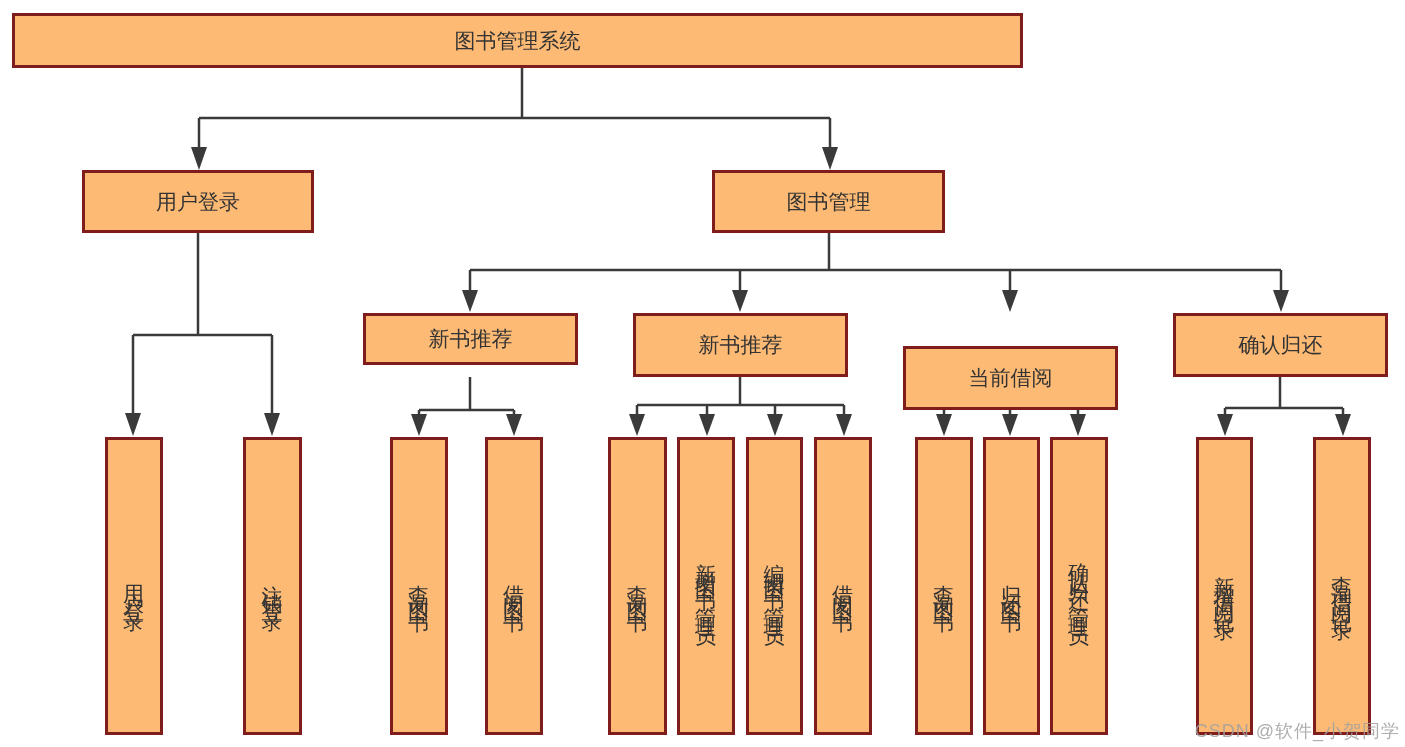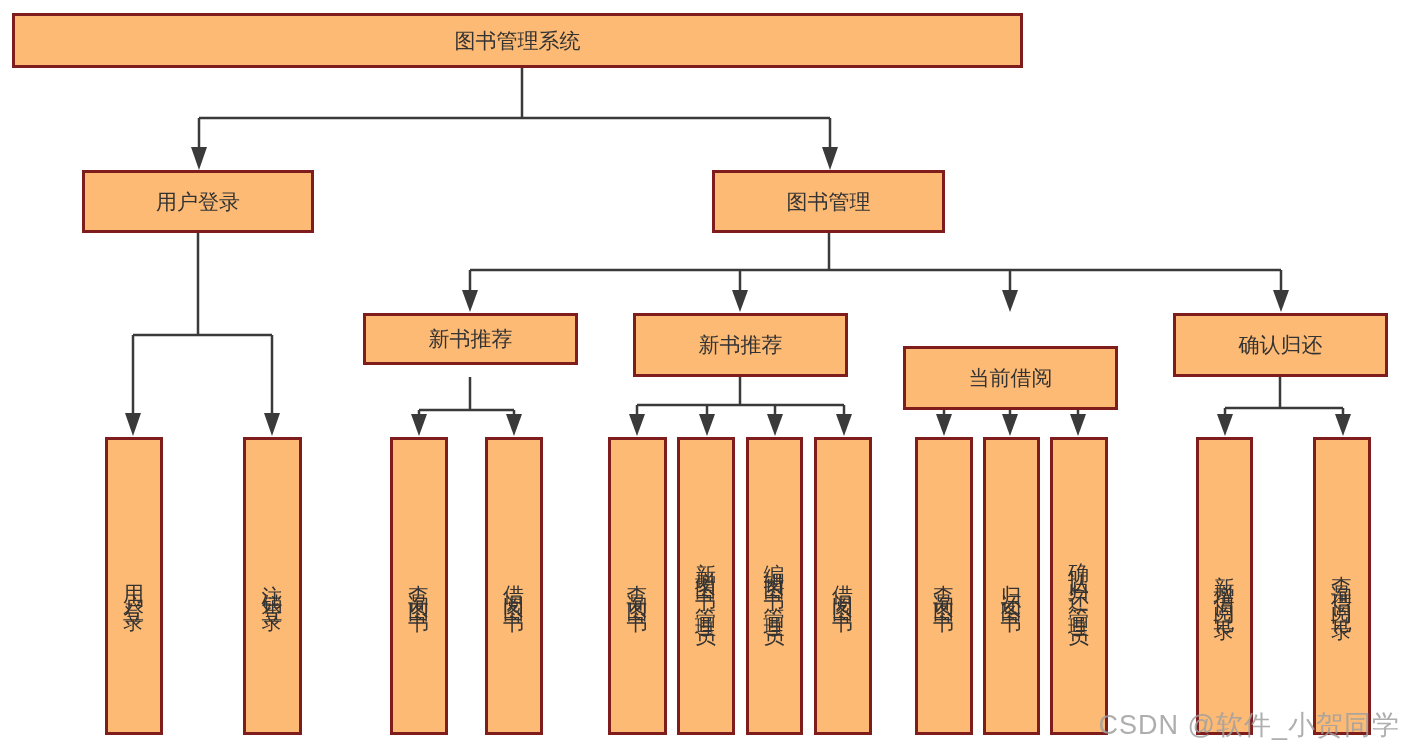--- a/index.html
+++ b/index.html
@@ -43,21 +43,21 @@
     letter-spacing: 9px;
     font-size: 21px;
     line-height: 1;
     color: #333333;
     white-space: nowrap;
   }
   .watermark {
     position: absolute;
     right: 5px;
     bottom: 4px;
-    font-size: 27px;
+    font-size: 18px;
     color: rgba(160, 160, 160, 0.85);
     z-index: 3;
     letter-spacing: 1px;
   }
   svg line { stroke: #3a3a3a; stroke-width: 2.5; }
   svg polygon { fill: #3a3a3a; stroke: none; }
 </style>
 </head>
 <body>
 

